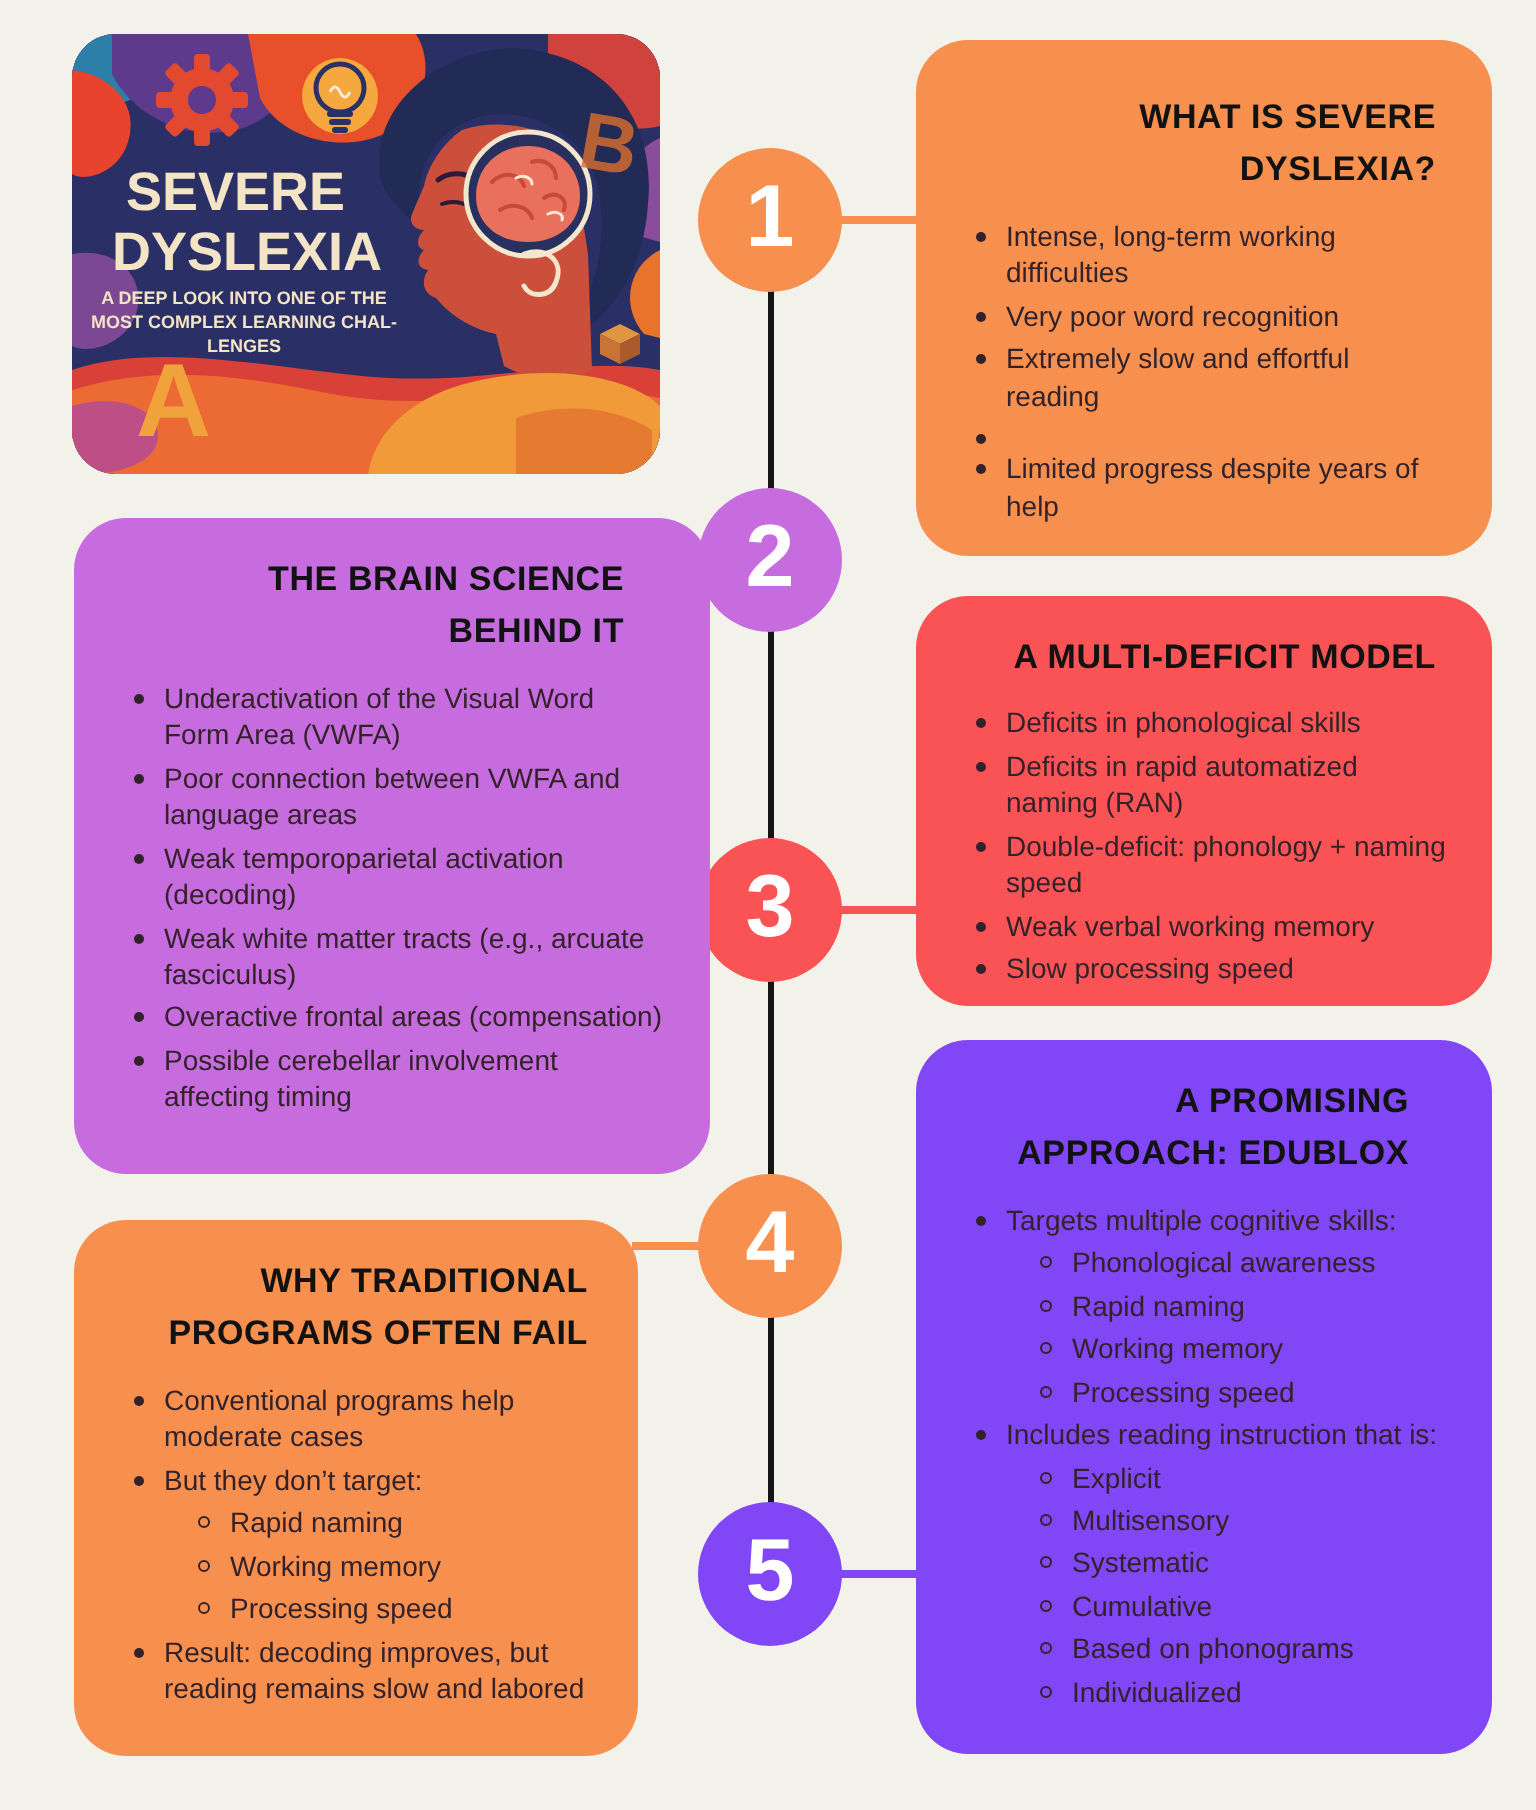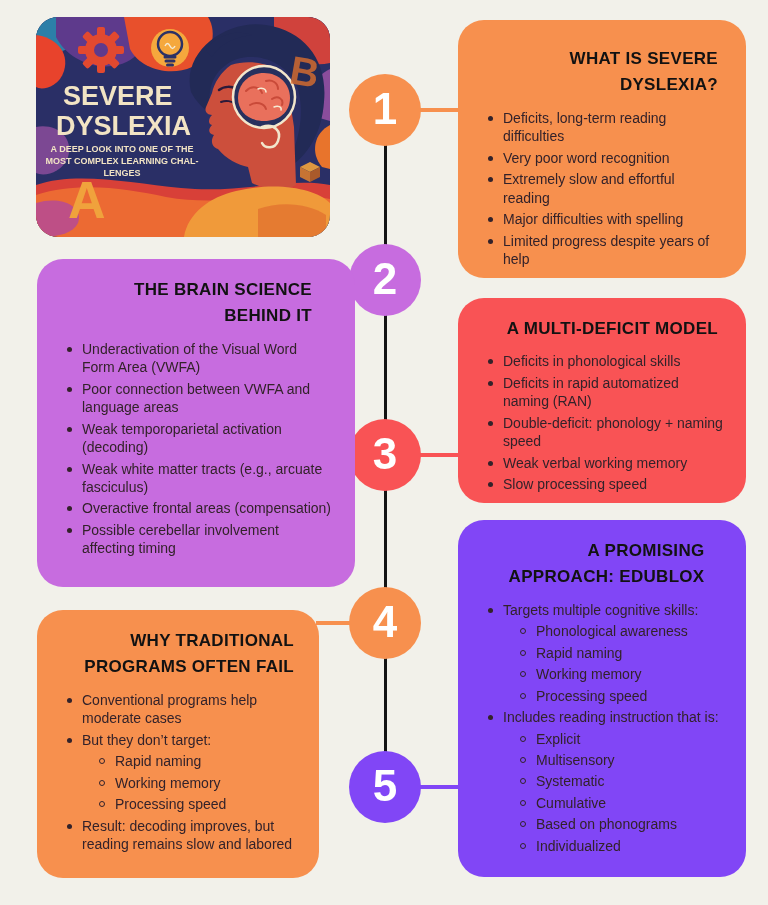--- a/index.html
+++ b/index.html
@@ -175,33 +175,32 @@
   </div>
   <div class="tl-circle circ5" style="background-color: rgb(129, 70, 246);">
     <span>5</span>
   </div>
 
   <div class="card card1" style="background-color: rgb(247, 144, 78);">
     <div class="card-title">WHAT IS SEVERE DYSLEXIA?</div>
     <div class="bullets">
         <div class="bullet-row lvl1">
           <span class="marker"></span>
-          <span class="btext">Deficits, long-term reading difficulties</span>
+          <span class="btext">Intense, long-term working difficulties</span>
         </div>
         <div class="bullet-row lvl1">
           <span class="marker"></span>
           <span class="btext">Very poor word recognition</span>
         </div>
         <div class="bullet-row lvl1">
           <span class="marker"></span>
           <span class="btext">Extremely slow and effortful reading</span>
         </div>
         <div class="bullet-row lvl1">
           <span class="marker"></span>
-          <span class="btext">Major difficulties with spelling</span>
         </div>
         <div class="bullet-row lvl1">
           <span class="marker"></span>
           <span class="btext">Limited progress despite years of help</span>
         </div>
       </div>
   </div>
 
   <div class="card card2" style="background-color: rgb(199, 108, 223);">
     <div class="card-title">THE BRAIN SCIENCE BEHIND IT</div>

